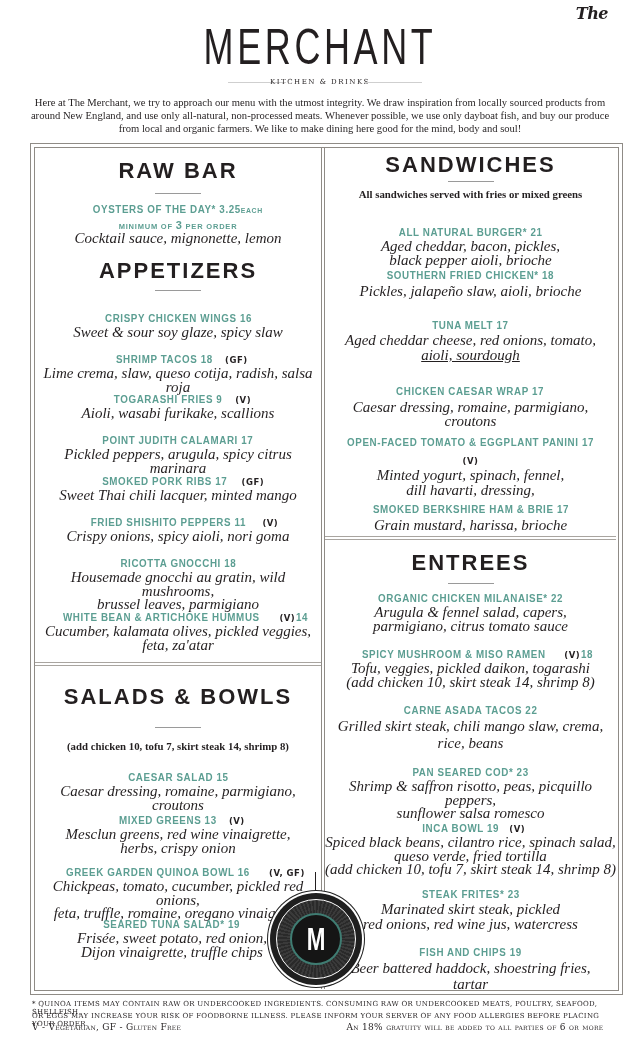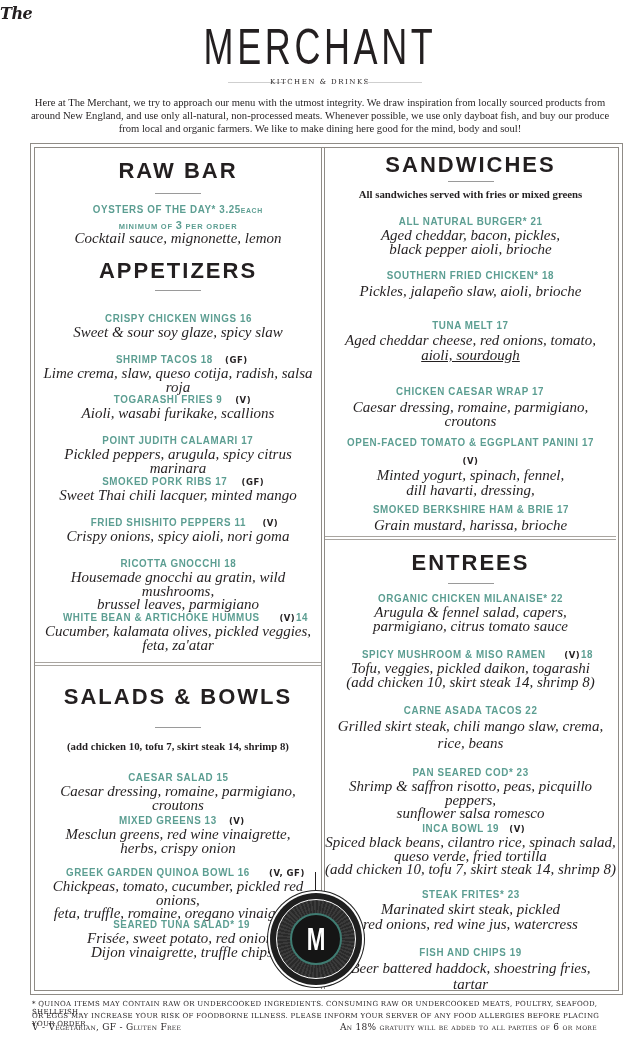--- a/index.html
+++ b/index.html
@@ -1,17 +1,17 @@
 <!DOCTYPE html>
 <html><head>
 <meta charset="utf-8">
 <style>
   html, body { margin:0; padding:0; background:#ffffff; }
   body { width:640px; height:1054px; position:relative; overflow:hidden; color:#231f20; font-family:"Liberation Serif", serif; }
-  .logo-the { position:absolute; top:4px; left:0; width:608px; text-align:left; font-family:"DejaVu Serif", serif; font-style:italic; font-weight:bold; font-size:16px; letter-spacing:-0.5px; }
+  .logo-the { position:absolute; top:4px; left:0; width:608px; text-align:right; font-family:"DejaVu Serif", serif; font-style:italic; font-weight:bold; font-size:16px; letter-spacing:-0.5px; }
   .logo-name { position:absolute; top:20px; left:0; width:640px; text-align:center; font-family:"Liberation Sans Narrow","Liberation Sans", sans-serif; font-size:50px; line-height:54px; letter-spacing:5px; transform:scaleX(0.72); transform-origin:center; font-weight:normal; }
   .logo-sub { position:absolute; top:78px; left:0; width:640px; text-align:center; font-family:"DejaVu Serif", serif; font-size:7px; letter-spacing:1.5px; }
   .logo-rule { position:absolute; top:82px; height:1px; background:#cfcfcf; }
   .intro { position:absolute; top:96px; left:28px; width:584px; text-align:center; font-size:10.6px; line-height:13.2px; }
   .frame { position:absolute; left:30px; top:143px; width:591px; height:850px; border:1px solid #8f8b86; }
   .frame-inner { position:absolute; left:34px; top:147px; width:583px; height:842px; border:1px solid #8f8b86; }
   .vdiv { position:absolute; left:321px; top:147px; width:4px; height:842px; border-left:1px solid #8f8b86; border-right:1px solid #8f8b86; box-sizing:border-box; }
   .hdiv { position:absolute; height:4px; border-top:1px solid #a9a5a0; border-bottom:1px solid #a9a5a0; box-sizing:border-box; }
   .sec-title { position:absolute; text-align:center; font-family:"Liberation Sans", sans-serif; font-weight:bold; font-size:22px; letter-spacing:2px; color:#231f20; }
   .sec-rule { position:absolute; height:1px; background:#9a9a9a; width:46px; }
@@ -103,31 +103,31 @@
 <div class="item" style="left:35px;width:286px;top:810px;">
   <div><span class="name">MIXED GREENS  13</span> <span class="tag">(V)</span></div>
   <div class="desc">Mesclun greens, red wine vinaigrette,</div>
   <div class="desc">herbs, crispy onion</div>
 </div>
 <div class="item" style="left:35px;width:286px;top:862px;">
   <div><span class="name">GREEK GARDEN QUINOA BOWL 16</span> <span class="tag">(V, GF)</span></div>
   <div class="desc">Chickpeas, tomato, cucumber, pickled red onions,</div>
   <div class="desc">feta, truffle, romaine, oregano vinaigrette</div>
 </div>
-<div class="item" style="left:39px;width:286px;top:914px;">
+<div class="item" style="left:29px;width:286px;top:914px;">
   <div><span class="name">SEARED TUNA SALAD*  19</span></div>
   <div class="desc">Frisée, sweet potato, red onion,</div>
   <div class="desc">Dijon vinaigrette, truffle chips</div>
 </div>
 
 <div class="sec-title" style="left:325px;width:291px;top:152px;">SANDWICHES</div>
 <div class="sec-rule" style="left:448px;top:181px;"></div>
 <div class="note-bold" style="left:325px;width:291px;top:188px;">All sandwiches served with fries or mixed greens</div>
 
-<div class="item" style="left:325px;width:291px;top:211px;">
+<div class="item" style="left:325px;width:291px;top:222px;">
   <div><span class="name">ALL NATURAL BURGER*  21</span></div>
   <div class="desc">Aged cheddar, bacon, pickles,</div>
   <div class="desc">black pepper aioli, brioche</div>
 </div>
 <div class="item" style="left:325px;width:291px;top:265px;">
   <div><span class="name">SOUTHERN FRIED CHICKEN*  18</span></div>
   <div class="desc" style="margin-top:2px;">Pickles, jalapeño slaw, aioli, brioche</div>
 </div>
 <div class="item" style="left:325px;width:291px;top:315px;">
   <div><span class="name">TUNA MELT  17</span></div>
@@ -192,13 +192,13 @@
 <div class="emblem">
   <div class="emblem-ring"></div>
   <div class="emblem-core">
     <div class="emblem-letter">M</div>
   </div>
 </div>
 
 <div class="footer" style="top:1000px;">* QUINOA ITEMS MAY CONTAIN RAW OR UNDERCOOKED INGREDIENTS. CONSUMING RAW OR UNDERCOOKED MEATS, POULTRY, SEAFOOD, SHELLFISH,</div>
 <div class="footer" style="top:1012px;">OR EGGS MAY INCREASE YOUR RISK OF FOODBORNE ILLNESS. PLEASE INFORM YOUR SERVER OF ANY FOOD ALLERGIES BEFORE PLACING YOUR ORDER.</div>
 <div class="footer" style="top:1022px;width:250px;font-variant:small-caps;font-size:9px;">V - Vegetarian, GF  - Gluten Free</div>
-<div class="footer" style="top:1022px;left:340px;width:270px;font-variant:small-caps;font-size:9px;">An 18% gratuity will be added to all parties of 6 or more</div>
+<div class="footer" style="top:1022px;left:340px;width:270px;font-variant:small-caps;font-size:9px;text-align:center;">An 18% gratuity will be added to all parties of 6 or more</div>
 
 </body></html>

